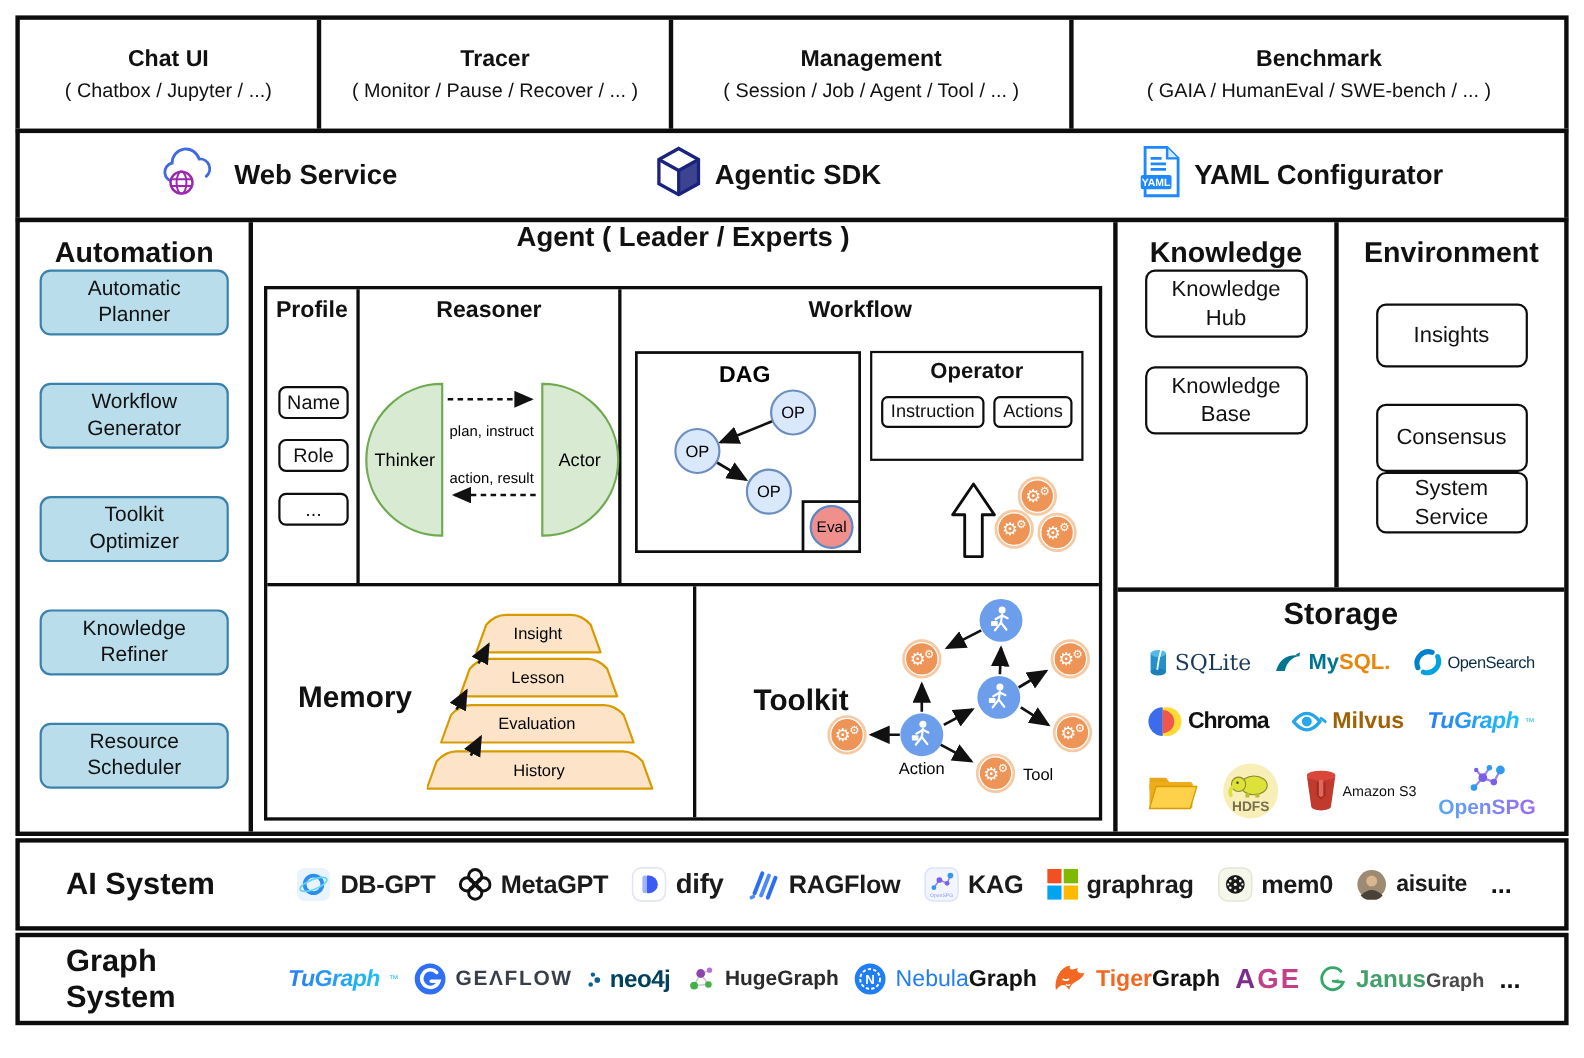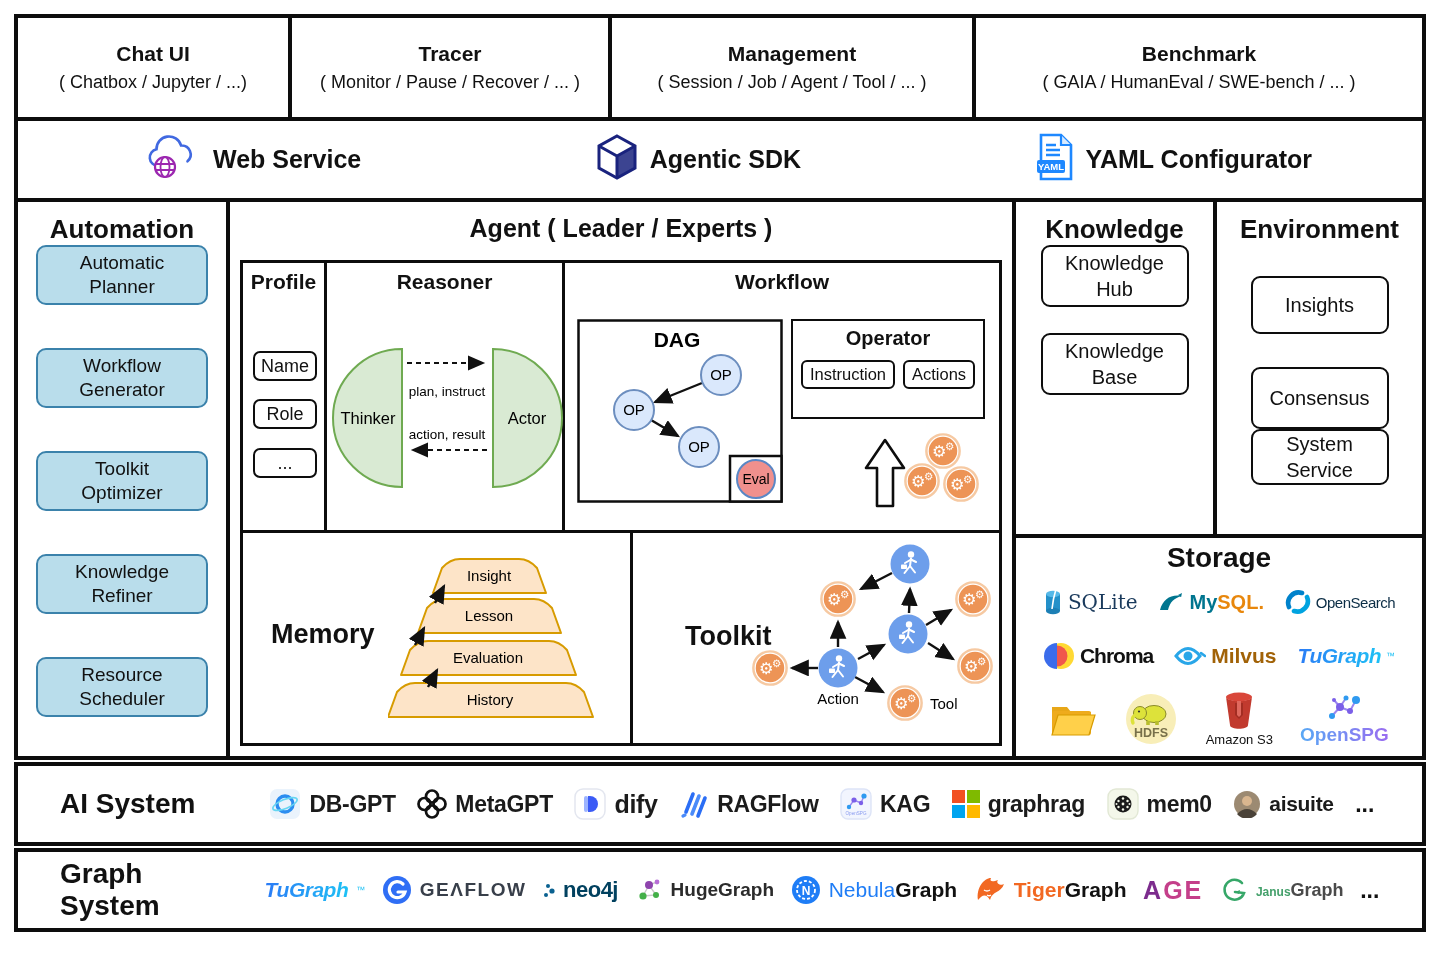--- a/index.html
+++ b/index.html
@@ -18,21 +18,21 @@
 .service-row{height:85px;margin-top:-4px;display:flex;align-items:center;justify-content:space-between;padding:0 110px 0 128px}
 .svc{display:flex;align-items:center;gap:11px;font-size:25px;font-weight:700}
 
 .main{height:562px;margin-top:-4px;display:flex}
 .automation{width:212px;border-right:4px solid #0d0d0d}
 .colhead{text-align:center;font-size:26px;font-weight:700;padding-top:12px}
 .abox{width:172px;height:60px;margin:0 auto;border:2px solid #3b82ab;background:#b9ddeb;border-radius:10px;display:flex;flex-direction:column;justify-content:center;align-items:center;font-size:19px;line-height:1.28}
 .abox:nth-of-type(1){margin-top:26px}
 .abox+.abox{margin-top:43px}
 .agent-area{width:786px;border-right:4px solid #0d0d0d;position:relative}
-.agent-title{text-align:center;padding-top:12px;font-size:25px;font-weight:700}
+.agent-title{text-align:center;font-size:25px;font-weight:700}
 .agent-inner{position:absolute;left:10px;top:58px;width:762px;height:486px;border:3px solid #0d0d0d}
 .row-top{height:270px;display:flex;border-bottom:3px solid #0d0d0d}
 .profile{width:84px;border-right:3px solid #0d0d0d;position:relative}
 .reasoner{width:238px;border-right:3px solid #0d0d0d;position:relative}
 .workflow{flex:1;position:relative}
 .row-bot{height:210px;display:flex}
 .memory{width:390px;border-right:3px solid #0d0d0d;position:relative}
 .toolkit{flex:1;position:relative}
 .celltitle{text-align:center;font-size:21px;font-weight:700;padding-top:7px}
 .pbox{position:absolute;left:10px;width:64px;height:30px;border:2px solid #0d0d0d;border-radius:7px;display:flex;align-items:center;justify-content:center;font-size:18px;background:#fff}
@@ -63,41 +63,41 @@
 .slogo{display:flex;align-items:center;gap:5px}
 .sqlite-t{font-family:"DejaVu Serif",serif;font-size:20px;color:#1a3a5c}
 .mysql-t{font-size:20px;font-weight:700}
 .mysql-my{color:#00758f}.mysql-sql{color:#e8870c}
 .os-t{font-size:15px;font-weight:400;color:#0b2d45;letter-spacing:-0.5px}
 .chroma-t{font-family:Liberation Sans, sans-serif;font-size:21px;font-weight:700;letter-spacing:-1px}
 .milvus-t{font-size:21px;font-weight:700;color:#a16207}
 .grad-blue{font-size:21px;font-weight:900;font-style:italic;background:linear-gradient(90deg,#2b7bf6,#1ec1f5);-webkit-background-clip:text;background-clip:text;color:transparent;letter-spacing:-0.5px}
 .tm{font-size:9px;color:#1ec1f5;vertical-align:top;font-style:normal}
 .hdfs-wrap{display:flex;flex-direction:column;align-items:center}
-.s3-wrap{display:flex;flex-direction:column;align-items:center;gap:1px}
+.s3-wrap{display:flex;flex-direction:row;align-items:center;gap:1px}
 .s3-t{font-size:13px;color:#111}
 .spg-wrap{display:flex;flex-direction:column;align-items:center}
 .spg-t{font-size:19px;font-weight:700;background:linear-gradient(90deg,#58a8f5,#9a6cf0);-webkit-background-clip:text;background-clip:text;color:transparent}
 
 .band{height:84px;display:flex;align-items:center}
 .band-ai{margin-top:2px}
 .band-graph{margin-top:2px}
 .band-label{font-size:28px;font-weight:700;padding-left:42px;flex:0 0 230px}
 .band-logos{flex:1;display:flex;align-items:center;justify-content:space-evenly;padding-right:26px}
 .blogo{display:flex;align-items:center;gap:8px}
 .bl-t{font-size:23px;font-weight:700;color:#1b1b1b;letter-spacing:-0.3px}
 .dots{font-size:23px;font-weight:700}
 .gea-t{font-size:19px;font-weight:600;color:#383f4a;letter-spacing:1.5px}
 .neo-t{font-size:22px;font-weight:600;color:#01415f;letter-spacing:-0.5px}
 .huge-t{font-size:19px;font-weight:700;color:#2b2b2b}
 .neb-a{color:#1f7df6;font-weight:400;font-size:21px}.neb-b{color:#111;font-weight:800;font-size:21px}
 .tig-a{color:#f26822;font-weight:800;font-size:21px}.tig-b{color:#111;font-weight:800;font-size:21px}
 .age-a{color:#7c2c8d;font-weight:900;font-size:25px;letter-spacing:2px}
 .age-b{color:#c43f8a;font-weight:900;font-size:25px;letter-spacing:2px}
-.jan-a{color:#44a06b;font-weight:600;font-size:12px}.jan-b{color:#4a4a4a;font-weight:600;font-size:18px}
+.jan-a{color:#44a06b;font-weight:600;font-size:22px}.jan-b{color:#4a4a4a;font-weight:600;font-size:18px}
 svg text{font-family:"Liberation Sans",sans-serif}
 </style>
 </head>
 <body>
 
 <svg width="0" height="0" style="position:absolute" aria-hidden="true">
 <defs>
 <marker id="ah" markerWidth="10" markerHeight="9" refX="7" refY="3.5" orient="auto">
         <path d="M0 0 L8 3.5 L0 7 Z" fill="#111"></path>
       </marker>

